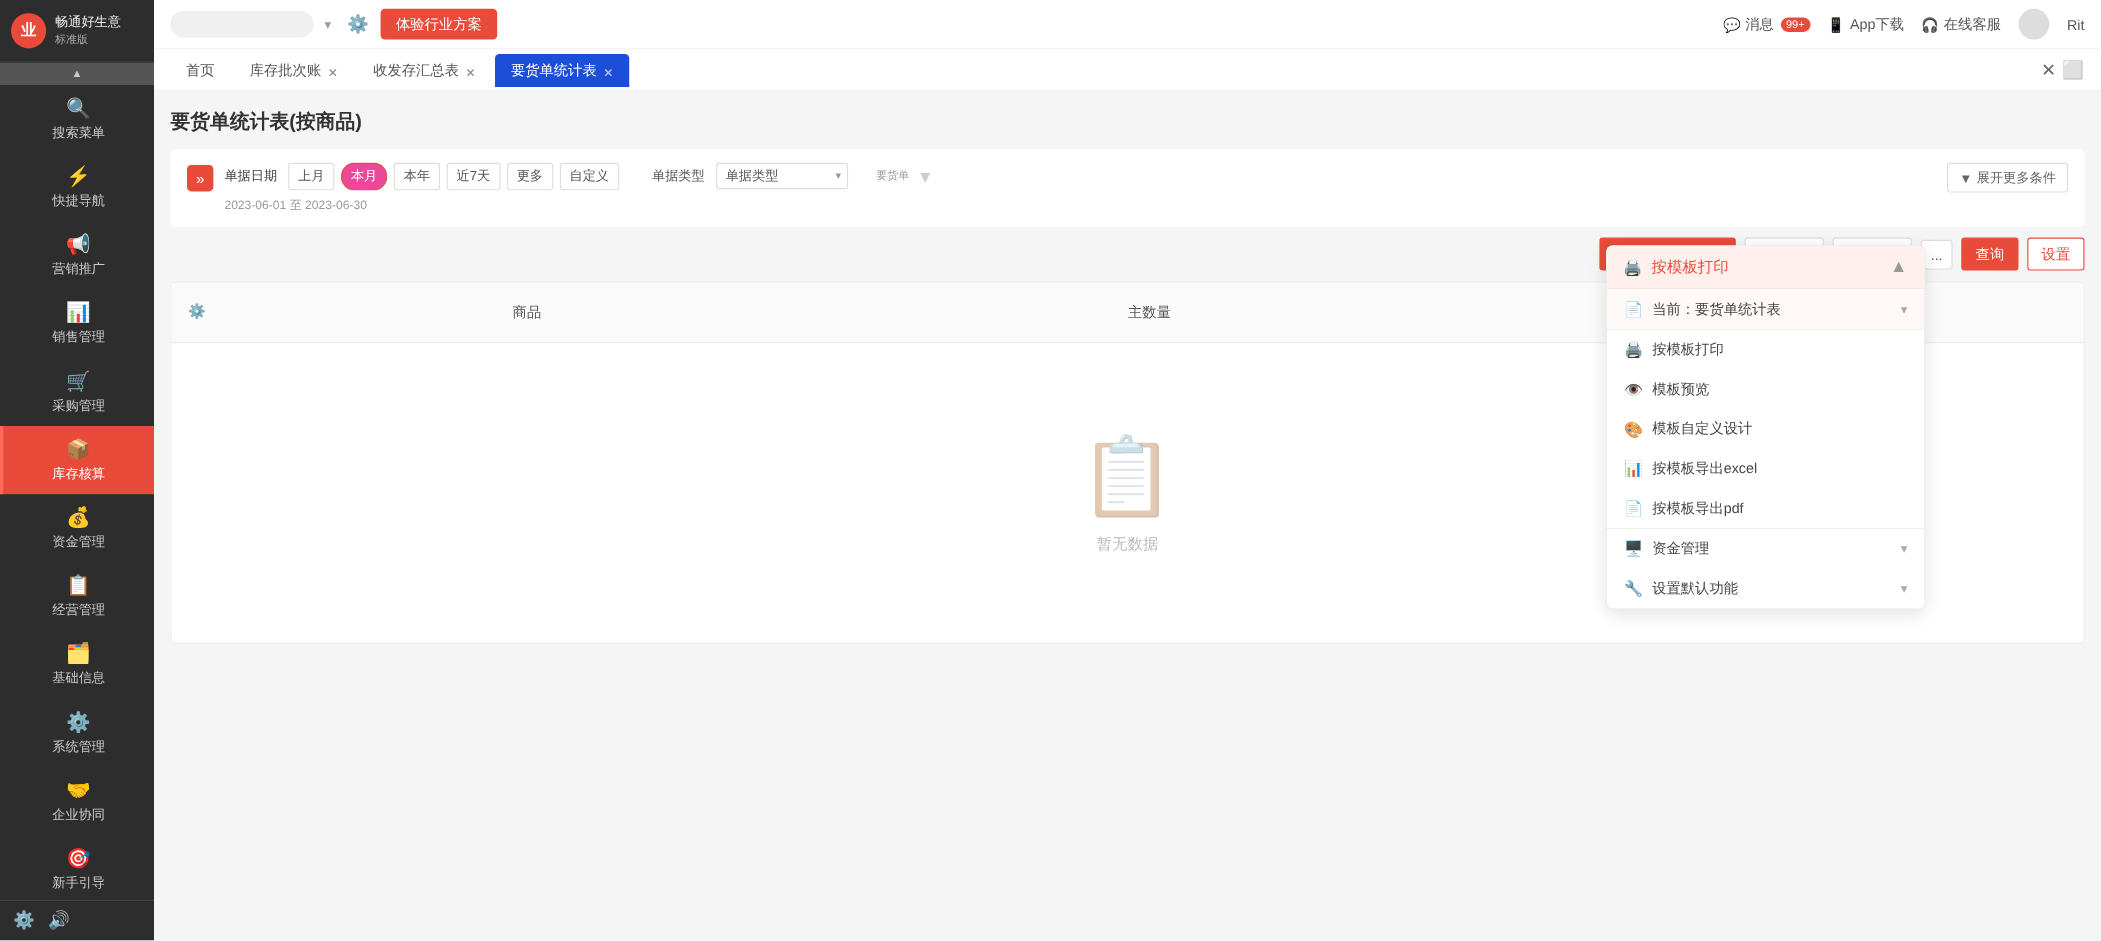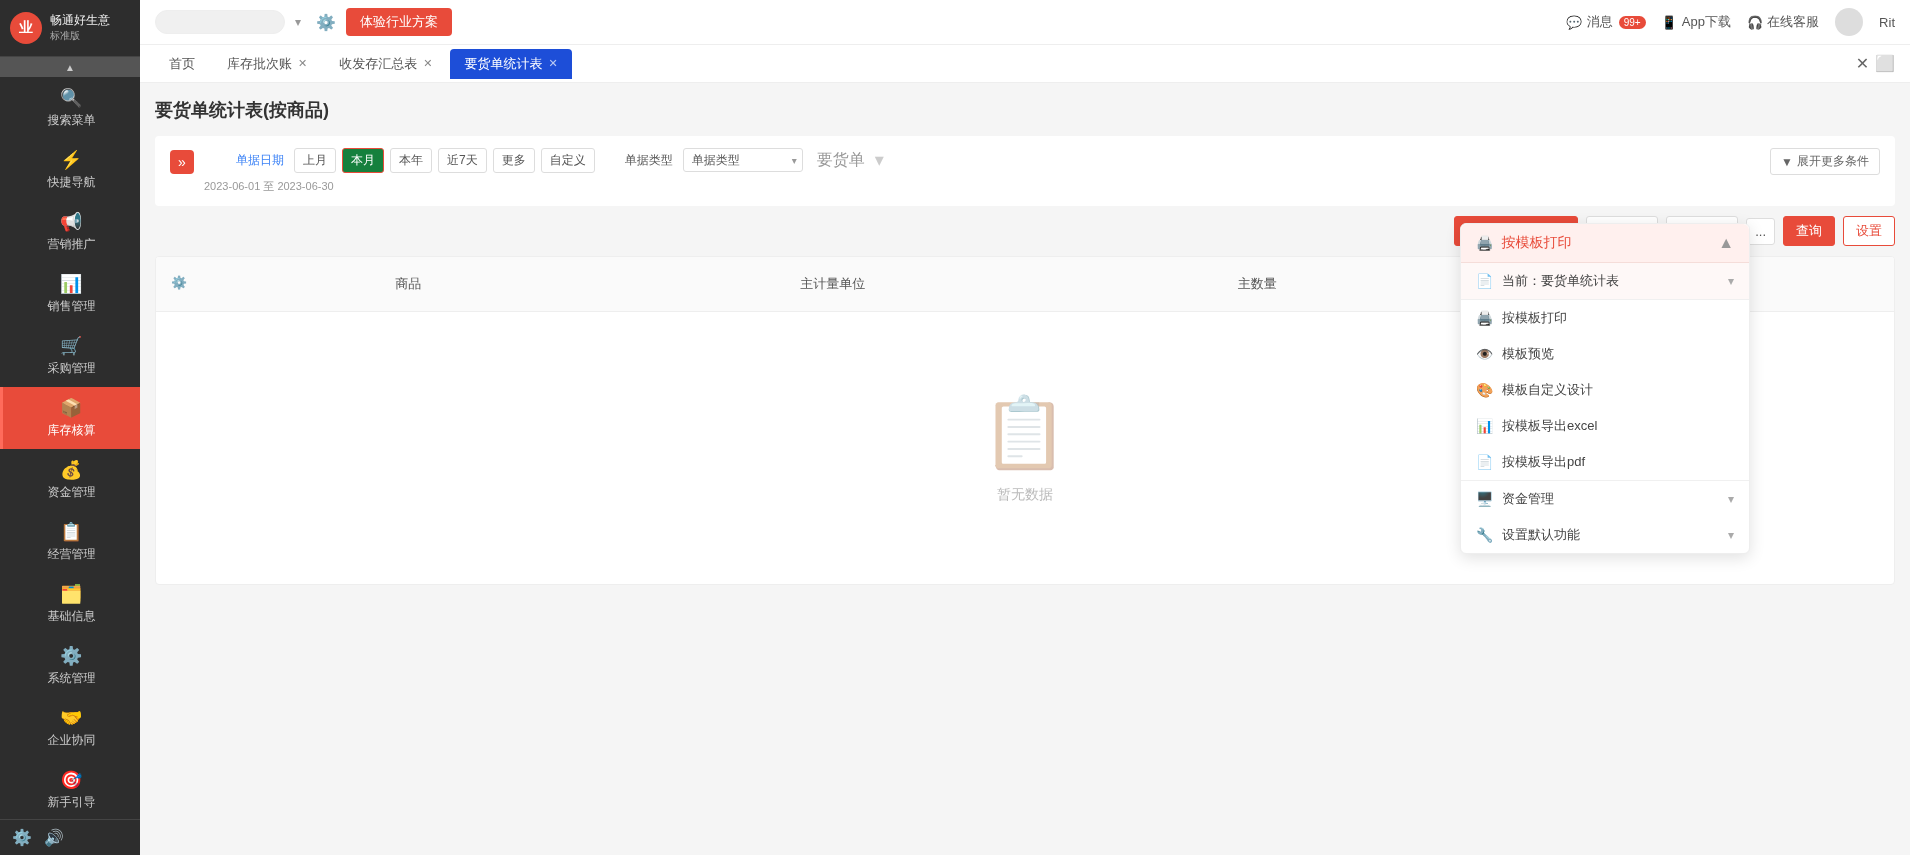--- a/index.html
+++ b/index.html
@@ -75,21 +75,21 @@
     .avatar { width: 28px; height: 28px; border-radius: 50%; background: #ccc; }
 
     
     .tabs {
       background: #fff; display: flex; align-items: center;
       border-bottom: 1px solid #eee; padding: 0 15px; height: 38px; flex-shrink: 0;
       gap: 4px;
     }
     .tab {
       padding: 6px 14px; font-size: 13px; color: #555; cursor: pointer;
-      border-radius: 4px 4px 0 0; display: flex; align-items: center; gap: 6px;
+      border-radius: 4px 4px 0 0; display: flex; align-items: flex-end; gap: 6px;
     }
     .tab.active { background: #1d4ed8; color: #fff; }
     .tab-close { font-size: 11px; opacity: 0.7; }
     .tab-home { color: #555; }
     .tab-expand { margin-left: auto; display: flex; align-items: center; gap: 6px; }
     .tab-expand-btn { font-size: 16px; color: #666; cursor: pointer; }
 
     
     .content { flex: 1; padding: 15px; overflow: auto; position: relative; }
     .page-title {
@@ -108,21 +108,21 @@
       font-size: 14px; display: flex; align-items: center; justify-content: center;
       flex-shrink: 0; margin-top: 2px;
     }
     .filter-group { display: flex; flex-direction: column; gap: 4px; }
     .filter-row { display: flex; align-items: center; gap: 6px; flex-wrap: wrap; }
     .date-btn {
       padding: 3px 8px; border: 1px solid #ddd; border-radius: 3px;
       font-size: 12px; cursor: pointer; background: #fff; color: #555;
     }
     .date-btn.active {
-      background: #15803d; color: white; border-color: #e84b3a;
+      background: #ec4899; color: white; border-color: #e84b3a; border-radius: 12px;
     }
     .date-range { font-size: 11px; color: #999; margin-top: 2px; }
     .filter-type-select {
       border: 1px solid #ddd; border-radius: 3px; padding: 4px 24px 4px 8px;
       font-size: 12px; color: #555; background: #fff; appearance: none;
       min-width: 120px; cursor: pointer;
     }
     .filter-select-wrap { position: relative; display: inline-block; }
     .filter-select-wrap::after { content: '▾'; position: absolute; right: 6px; top: 50%; transform: translateY(-50%); font-size: 10px; color: #999; pointer-events: none; }
     .expand-conditions-btn {
@@ -312,41 +312,41 @@
     </div>
   </div>
 
   <div class="content">
     <div class="page-title">要货单统计表(按商品)</div>
 
     <div class="filter-bar">
       <button class="filter-expand-btn">»</button>
       <div class="filter-group">
         <div class="filter-row">
-          <span style="font-size:12px;color:#3b82f6;margin-right:4px;margin-left:32px;">单据日期</span>
+          <span style="font-size:12px;color:#404040;margin-right:4px;">单据日期</span>
           <button class="date-btn">上月</button>
           <button class="date-btn active">本月</button>
           <button class="date-btn">本年</button>
           <button class="date-btn">近7天</button>
           <button class="date-btn">更多</button>
           <button class="date-btn">自定义</button>
         </div>
         <div class="date-range">2023-06-01 至 2023-06-30</div>
       </div>
 
       <div class="filter-group" style="margin-left:20px;">
         <div class="filter-row">
           <span style="font-size:12px;color:#555;margin-right:4px;">单据类型</span>
           <div class="filter-select-wrap">
             <select class="filter-type-select">
               <option>单据类型</option>
               <option>要货单</option>
             </select>
           </div>
-          <span style="margin-left:8px;font-size:16px;color:#999;">要货单</span>
+          <span style="margin-left:20px;font-size:10px;color:#999;">要货单</span>
           <span style="margin-left:4px;font-size:18px;color:#ccc;">▾</span>
         </div>
       </div>
 
       <div style="margin-left:auto;">
         <button class="expand-conditions-btn">
           <span>▼</span>
           <span>展开更多条件</span>
         </button>
       </div>
@@ -375,21 +375,20 @@
       </button>
       <button class="action-btn" style="border-color:#e84b3a;color:#e84b3a;">
         <span>设置</span>
       </button>
     </div>
 
     <div class="data-table">
       <div class="table-header">
         <div class="th settings">⚙️</div>
         <div class="th">商品</div>
-        <div class="th">主计量单位</div>
         <div class="th">主数量</div>
         <div class="th">零售金额</div>
       </div>
       <div class="empty-state">
         <div style="font-size:70px;opacity:0.4;margin-bottom:12px;">📋</div>
         <div class="empty-text">暂无数据</div>
       </div>
     </div>
 
     <div class="print-dropdown">

